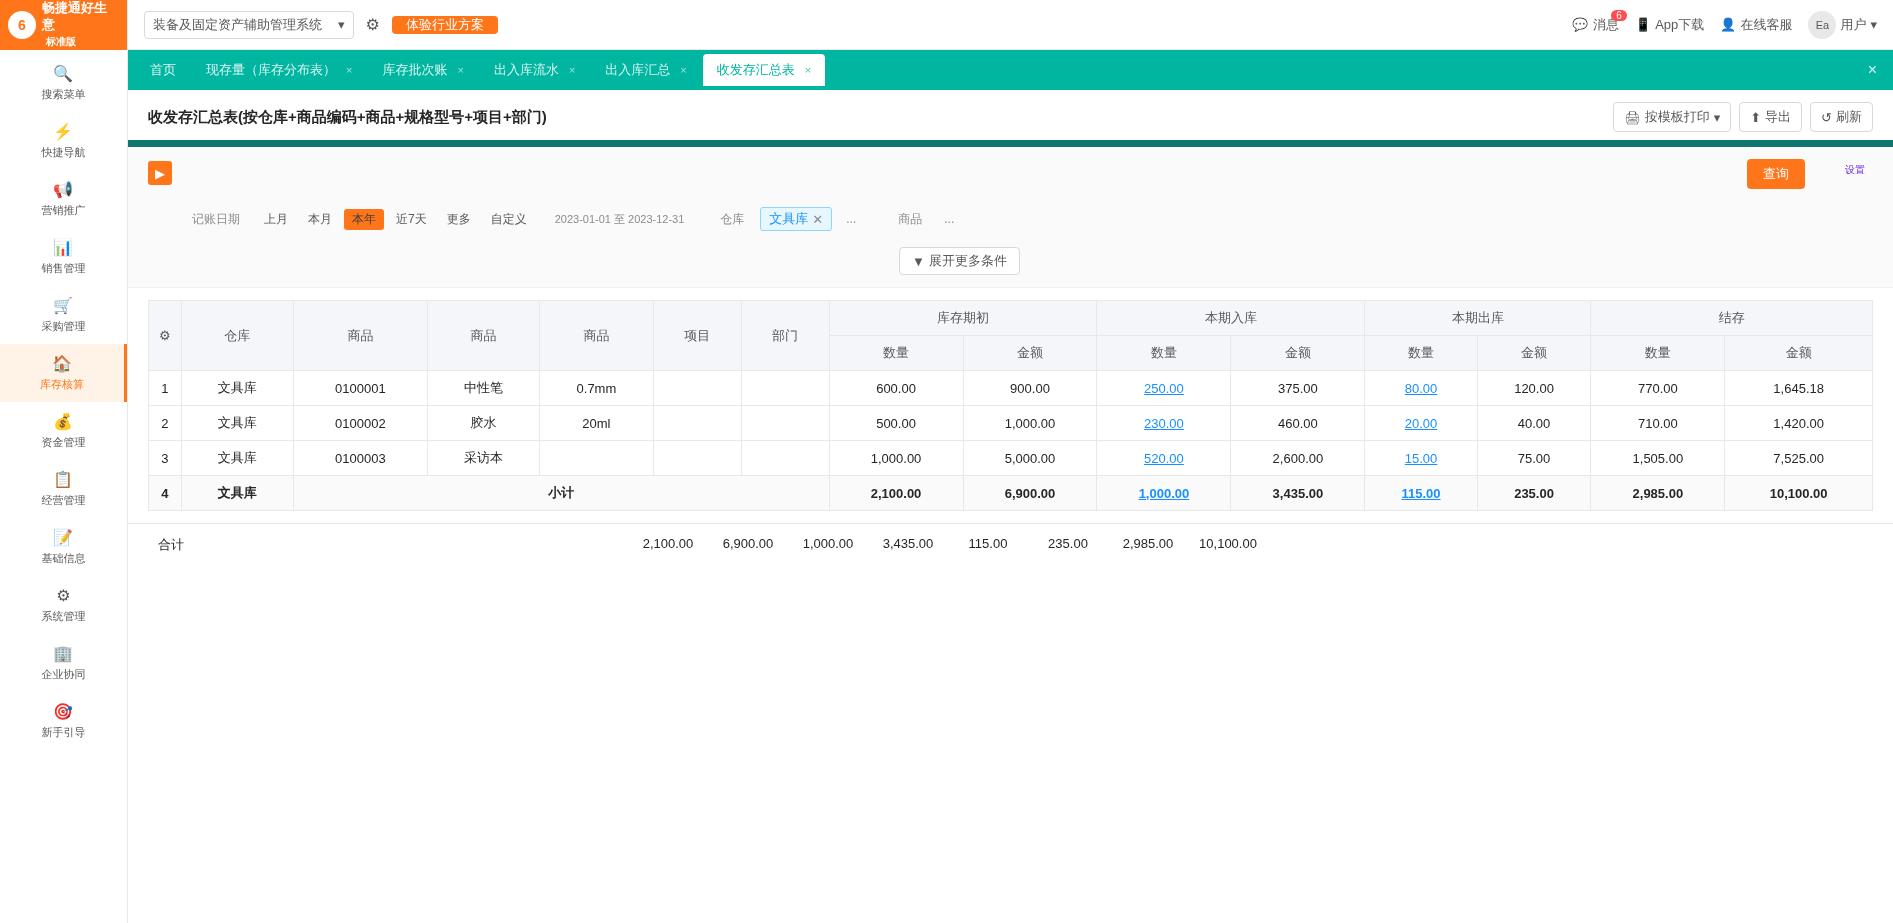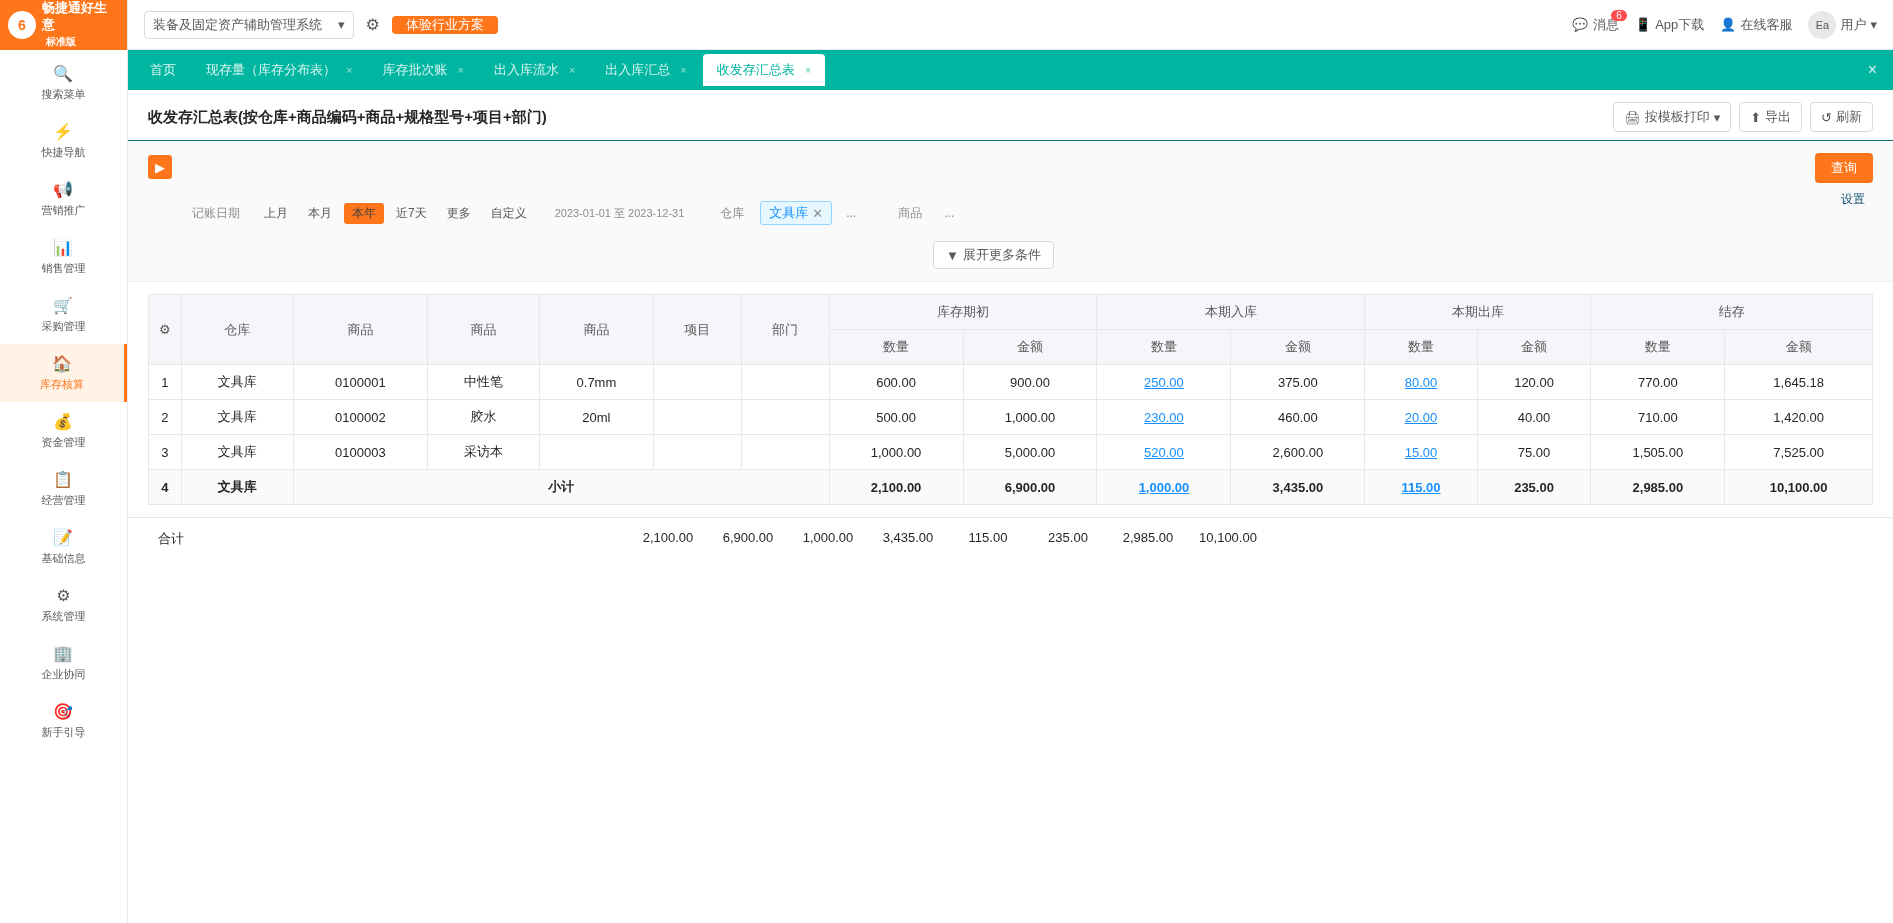--- a/index.html
+++ b/index.html
@@ -35,61 +35,61 @@
     .tab { display: flex; align-items: center; gap: 6px; padding: 0 14px; height: 32px; border-radius: 4px 4px 0 0; cursor: pointer; color: rgba(255,255,255,0.85); font-size: 13px; white-space: nowrap; }
     .tab.active { background: #fff; color: #00b6a0; font-weight: 500; }
     .tab .close { font-size: 11px; margin-left: 4px; opacity: 0.7; }
     .tabbar-close { margin-left: auto; color: rgba(255,255,255,0.85); cursor: pointer; font-size: 16px; padding: 0 8px; }
 
     
     .page-content { flex: 1; background: #f5f6fa; overflow-y: auto; padding: 0; }
     .page-inner { background: #fff; margin: 0; min-height: 100%; }
 
     
-    .page-header { padding: 12px 20px 8px; border-bottom: 1px solid #0f766e; display: flex; align-items: center; justify-content: space-between; }
+    .page-header { padding: 12px 20px 8px; border-bottom: 7px solid #0f766e; display: flex; align-items: center; justify-content: space-between; }
     .page-title { font-size: 15px; font-weight: 600; color: #262626; }
     .page-actions { display: flex; gap: 8px; align-items: center; }
     .action-btn { display: flex; align-items: center; gap: 4px; padding: 5px 10px; border: 1px solid #d9d9d9; border-radius: 4px; cursor: pointer; color: #595959; background: #fff; font-size: 12px; }
     .refresh-btn { display: flex; align-items: center; gap: 4px; padding: 5px 10px; border: 1px solid #d9d9d9; border-radius: 4px; cursor: pointer; color: #595959; background: #fff; font-size: 12px; }
 
     
     .filter-area { padding: 12px 20px; background: #fafafa; border-bottom: 1px solid #f0f0f0; }
     .filter-label { color: #8c8c8c; font-size: 12px; white-space: nowrap; }
     .date-buttons { display: flex; align-items: center; gap: 4px; }
     .date-btn { padding: 2px 8px; border-radius: 3px; cursor: pointer; color: #595959; font-size: 12px; border: none; background: transparent; }
     .date-btn.active { background: #ff7519; color: #404040; border-radius: 3px; text-align: center; }
     .date-range { color: #8c8c8c; font-size: 11px; margin-left: 4px; }
     .warehouse-filter { display: flex; align-items: center; gap: 8px; }
     .tag-item { display: flex; align-items: center; gap: 4px; background: #e6f7ff; border: 1px solid #91d5ff; border-radius: 3px; padding: 2px 8px; font-size: 12px; color: #1890ff; }
     .tag-close { cursor: pointer; color: #8c8c8c; }
     .more-btn { padding: 2px 6px; color: #8c8c8c; font-size: 12px; cursor: pointer; }
     .expand-btn { display: flex; align-items: center; gap: 4px; color: #595959; font-size: 12px; cursor: pointer; padding: 4px 12px; border: 1px solid #d9d9d9; border-radius: 4px; background: #fff; margin: 8px auto 0; width: fit-content; }
     .query-btn { background: #ff7519; color: #fff; border: none; border-radius: 4px; padding: 6px 16px; cursor: pointer; font-size: 13px; }
-    .setting-link { color: #0c4a6e; font-size: 12px; cursor: pointer; padding: 4px 8px; }
+    .setting-link { color: #6d28d9; font-size: 10px; cursor: pointer; padding: 4px 8px; margin-left: 28px; }
 
     
     .table-container { padding: 12px 20px; }
     table { width: 100%; border-collapse: collapse; font-size: 12px; }
     thead tr { background: #f5f6fa; }
     th { padding: 8px 10px; text-align: center; color: #595959; border: 1px solid #e8e8e8; font-weight: 500; white-space: nowrap; }
     td { padding: 8px 10px; text-align: center; border: 1px solid #e8e8e8; color: #262626; white-space: nowrap; }
     .subtotal-row td { font-weight: bold; background: #fafafa; }
     .link-val { color: #1890ff; text-decoration: underline; cursor: pointer; }
     .th-settings { width: 32px; }
 
     
     .total-bar { position: sticky; bottom: 0; background: #fff; border-top: 1px solid #e8e8e8; padding: 8px 20px; display: flex; gap: 0; font-size: 12px; }
     .total-label { color: #262626; font-weight: 500; padding: 4px 10px; min-width: 80px; }
     .total-val { padding: 4px 10px; color: #262626; min-width: 80px; text-align: center; }
 
     .filter-section { display: flex; align-items: flex-start; gap: 20px; }
     .arrow-toggle { width: 24px; height: 24px; background: #ff7519; color: #fff; border-radius: 3px; display: flex; align-items: center; justify-content: center; cursor: pointer; flex-shrink: 0; margin-top: 2px; }
     .filter-fields { flex: 1; }
     .filter-line { display: flex; align-items: center; gap: 16px; margin-bottom: 4px; margin-top: 48px; }
-    .query-side { display: flex; flex-direction: column; gap: 4px; align-items: flex-end; }
+    .query-side { display: flex; flex-direction: row; gap: 4px; }
   </style>
 </head>
 <body>
 
 <div class="sidebar">
   <div class="sidebar-logo">
     <div class="logo-icon">6</div>
     <div class="logo-text">
       <div>畅捷通好生意</div>
       <span class="sidebar-tag">标准版</span>

